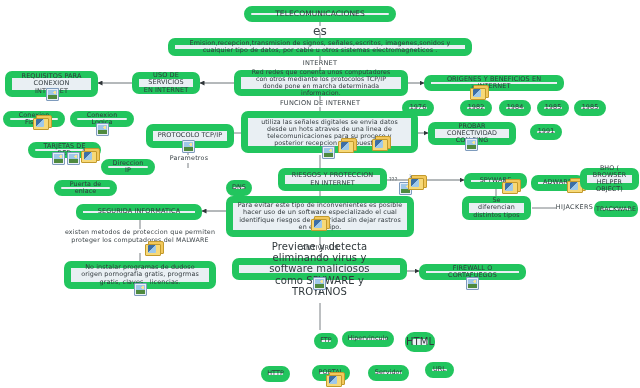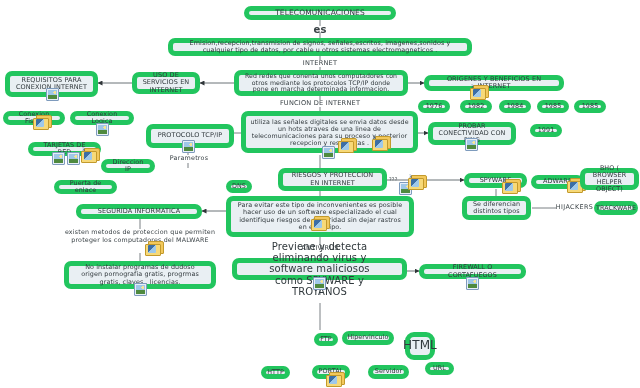--- a/index.html
+++ b/index.html
@@ -21,21 +21,21 @@
   svg#links {
     position: absolute; left: 0; top: 0;
     width: 640px; height: 388px;
     pointer-events: none;
   }
   
   .node {
     position: absolute;
     box-sizing: border-box;
     background: #e9eff3;
-    border: 5px solid #22c55e;
+    border: 7px solid #22c55e;
     border-radius: 7px;
     text-align: center;
     color: #30383c;
     display: flex;
     align-items: center;
     justify-content: center;
     padding: 1px 4px;
     line-height: 1.12;
     letter-spacing: 0.1px;
   }
@@ -156,21 +156,21 @@
       <line x1="188" y1="150" x2="188" y2="155"></line>
       <line x1="188" y1="163" x2="188" y2="168"></line>
 
       <line x1="234" y1="133" x2="241" y2="133"></line>
     </g>
   </svg>
 
   <div class="node" style="left:244px; top:6px; width:152px; height:14px; font-size:7.5px; border-radius:8px;">
     <span>TELECOMUNICACIONES</span>
   </div>
-  <div class="label" style="left:306px; top:24px; width:28px; font-size:10px;font-weight:bold;">
+  <div class="label" style="left:306px; top:24px; width:28px; font-size:12px;">
     <span>es</span>
   </div>
 
   <div class="node" style="left:168px; top:38px; width:304px; height:18px; font-size:6.4px; padding:0 7px;">
     <span>Emision,recepcion,transmision de signos, señales,escritos, imagenes,sonidos y cualquier tipo de datos, por cable u otros sistemas electromagneticos .</span>
   </div>
 
   <div class="label" style="left:294px; top:59px; width:52px; font-size:6.6px;">
     <span>INTERNET</span>
   </div>
@@ -193,21 +193,21 @@
   <div class="node" style="left:132px; top:72px; width:68px; height:22px; font-size:6.5px;">
     <span>USO DE SERVICIOS EN INTERNET</span>
   </div>
   <div class="ico folder" style="left:470px; top:85px;">
     <div class="back"></div>
       <div class="front"></div>
       <div class="glyph"></div>
     <div class="ico num">3</div>
   </div>
 
-  <div class="node tiny" style="left:418px; top:100px; width:32px; height:13px; font-size:6.4px;">
+  <div class="node tiny" style="left:402px; top:100px; width:32px; height:13px; font-size:6.4px;">
     <span>1976</span>
   </div>
   <div class="node tiny" style="left:460px; top:100px; width:32px; height:13px; font-size:6.4px;">
     <span>1982</span>
   </div>
   <div class="node tiny" style="left:499px; top:100px; width:32px; height:13px; font-size:6.4px;">
     <span>1984</span>
   </div>
   <div class="node tiny" style="left:537px; top:100px; width:32px; height:13px; font-size:6.4px;">
     <span>1985</span>
@@ -404,21 +404,21 @@
 
 
   <div class="node tiny" style="left:314px; top:333px; width:24px; height:13px; font-size:6.4px;">
     <span>FTP</span>
   </div>
 
   <div class="node tiny" style="left:342px; top:331px; width:52px; height:14px; font-size:6.4px;">
     <span>Hipervinculo</span>
   </div>
 
-  <div class="node tiny" style="left:405px; top:332px; width:30px; height:28px; font-size:12px;">
+  <div class="node tiny" style="left:405px; top:332px; width:30px; height:20px; font-size:10px;">
     <span>HTML</span>
   </div>
 
   <div class="node tiny" style="left:261px; top:366px; width:29px; height:13px; font-size:6.4px;">
     <span>HTTP</span>
   </div>
 
   <div class="node tiny" style="left:312px; top:365px; width:38px; height:14px; font-size:6.4px;">
     <span>PORTAL</span>
   </div>

